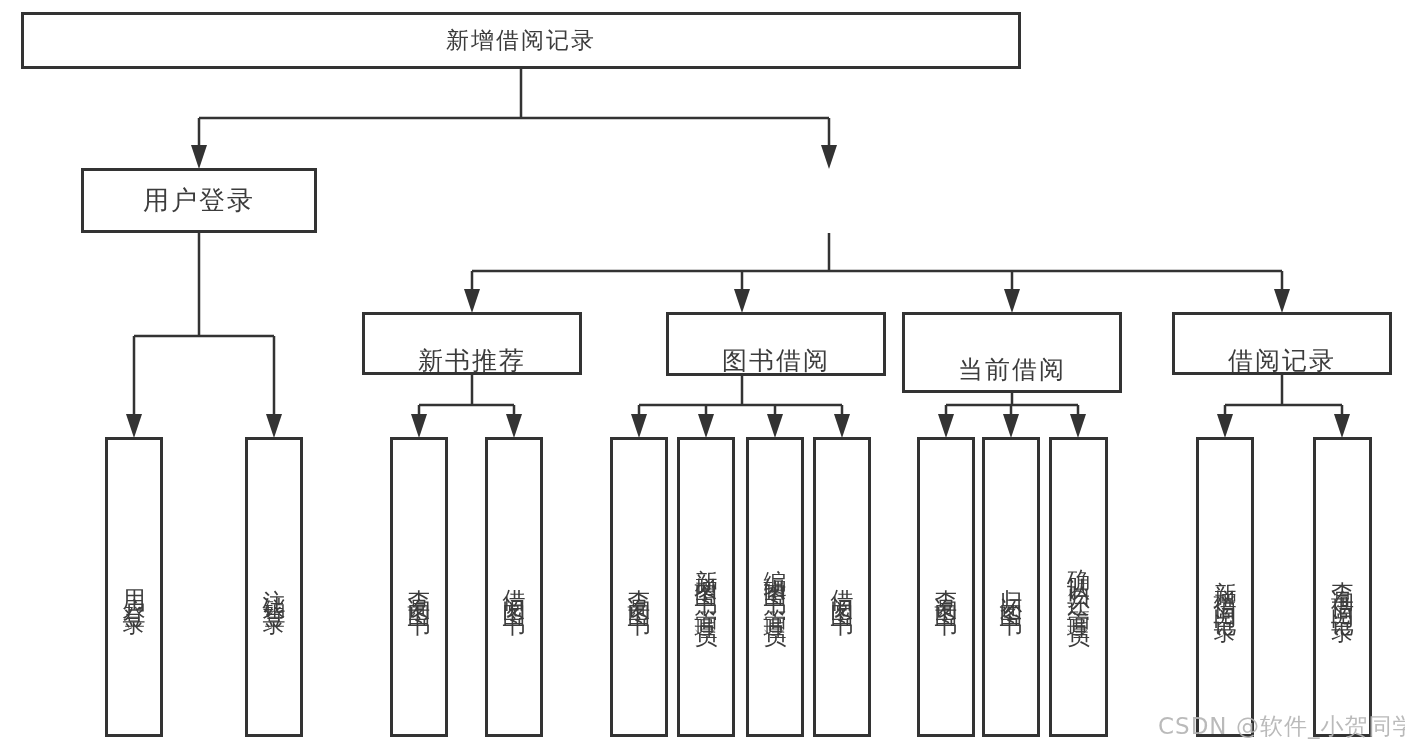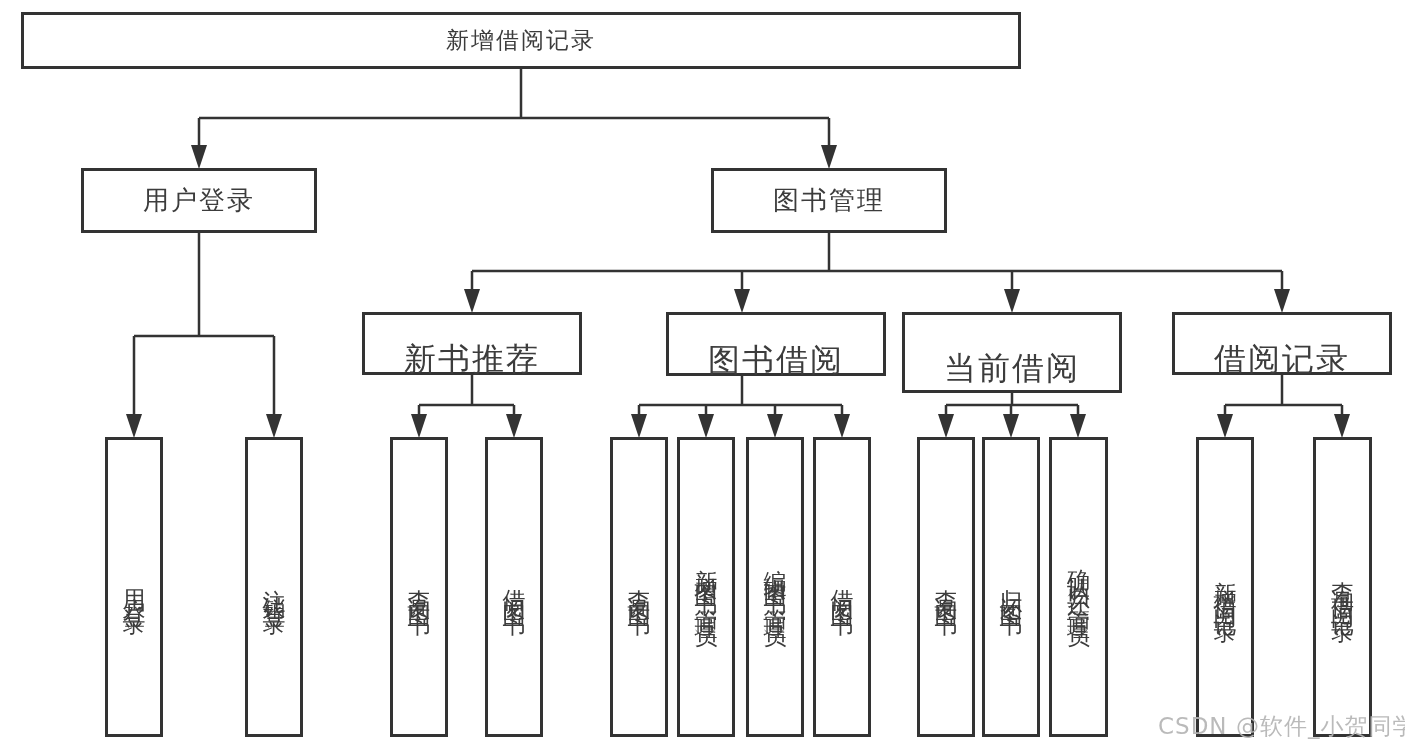--- a/index.html
+++ b/index.html
@@ -38,21 +38,21 @@
     font-size: 23px;
     letter-spacing: 2px;
     white-space: nowrap;
   }
   .node.lvl2 span {
     font-size: 26px;
     letter-spacing: 2px;
     white-space: nowrap;
   }
   .node.lvl3 span {
-    font-size: 32px;
+    font-size: 25px;
     letter-spacing: 2px;
     white-space: nowrap;
     margin-top: 33px;
   }
   .node.leaf span {
     writing-mode: vertical-rl;
     text-orientation: mixed;
     font-size: 23px;
     line-height: 1;
     letter-spacing: 8px;
@@ -110,23 +110,20 @@
     <polygon points="1334,414 1350,414 1342,438" fill="#333333"></polygon>
   </svg>
 
   <div class="node root" style="left:21px; top:12px; width:1000px; height:57px;">
     <span>新增借阅记录</span>
   </div>
 
   <div class="node lvl2" style="left:81px; top:168px; width:236px; height:65px;">
     <span>用户登录</span>
   </div>
-  <div class="node lvl2" style="left:711px; top:168px; width:236px; height:65px;">
-    <span>图书管理</span>
-  </div>
 
   <div class="node lvl3" style="left:362px; top:312px; width:220px; height:63px;">
     <span>新书推荐</span>
   </div>
   <div class="node lvl3" style="left:666px; top:312px; width:220px; height:64px;">
     <span>图书借阅</span>
   </div>
   <div class="node lvl3" style="left:902px; top:312px; width:220px; height:81px;">
     <span>当前借阅</span>
   </div>

